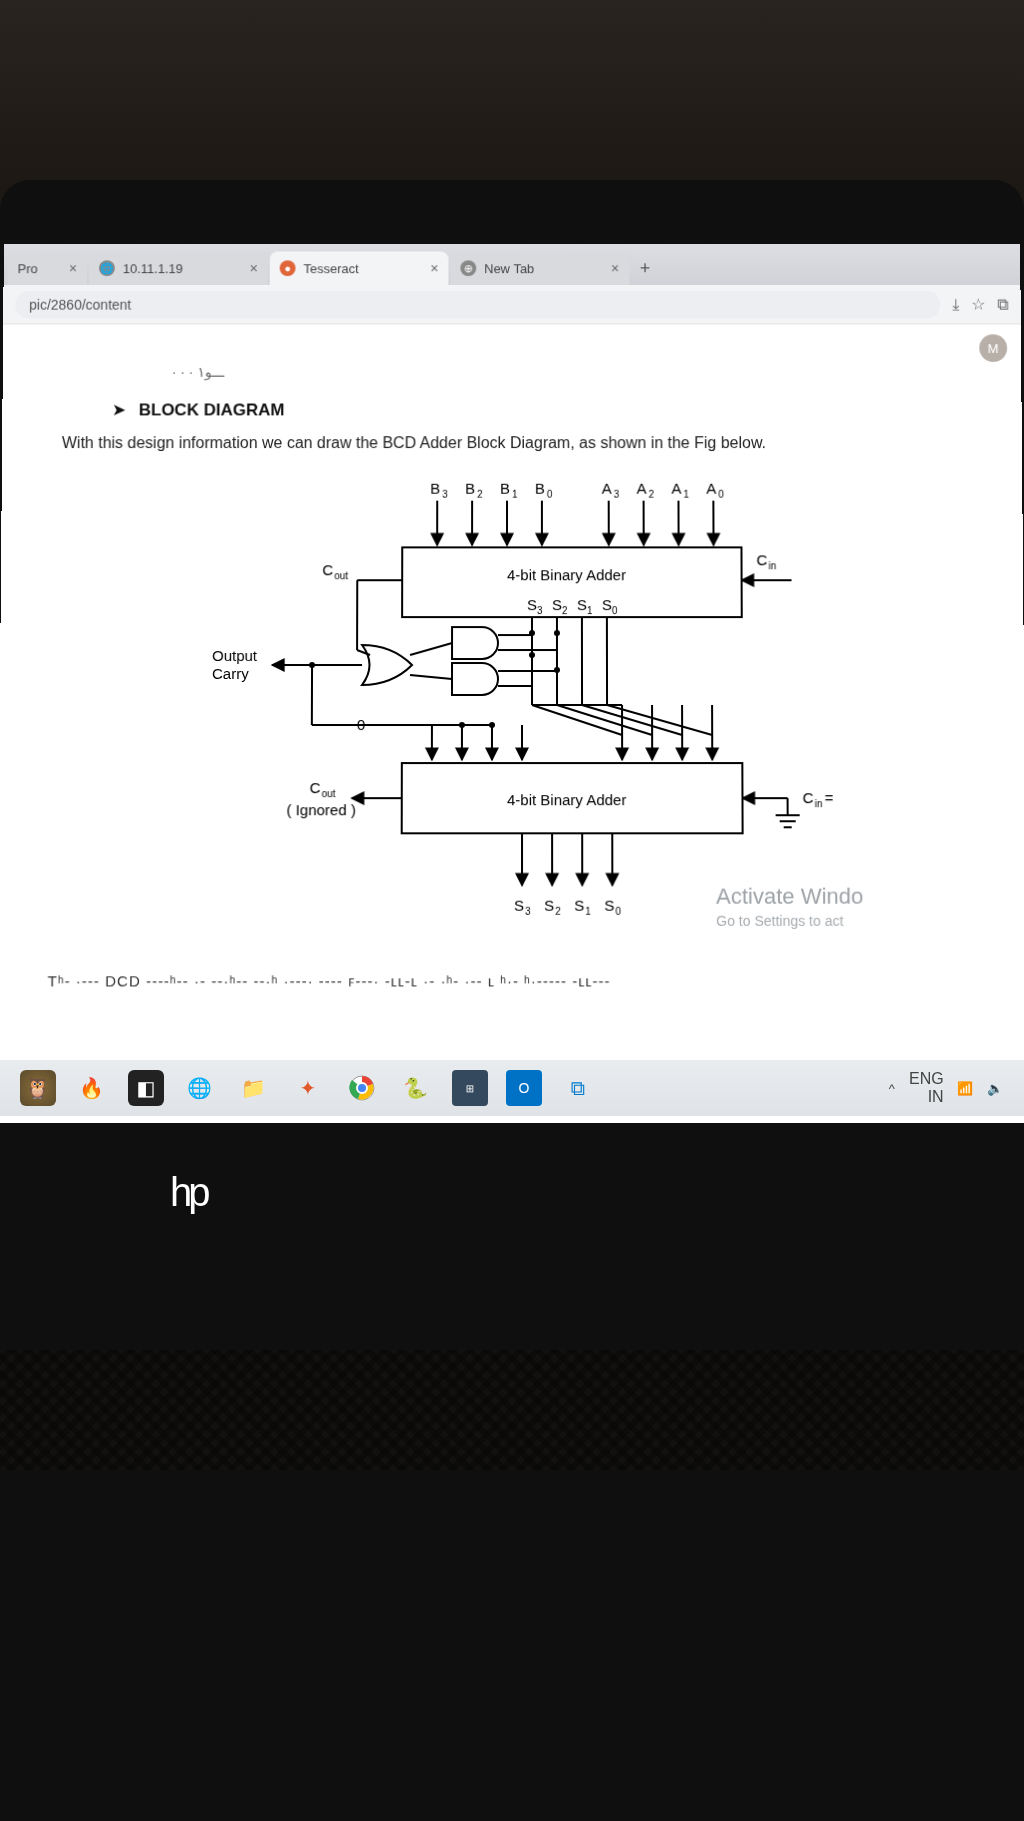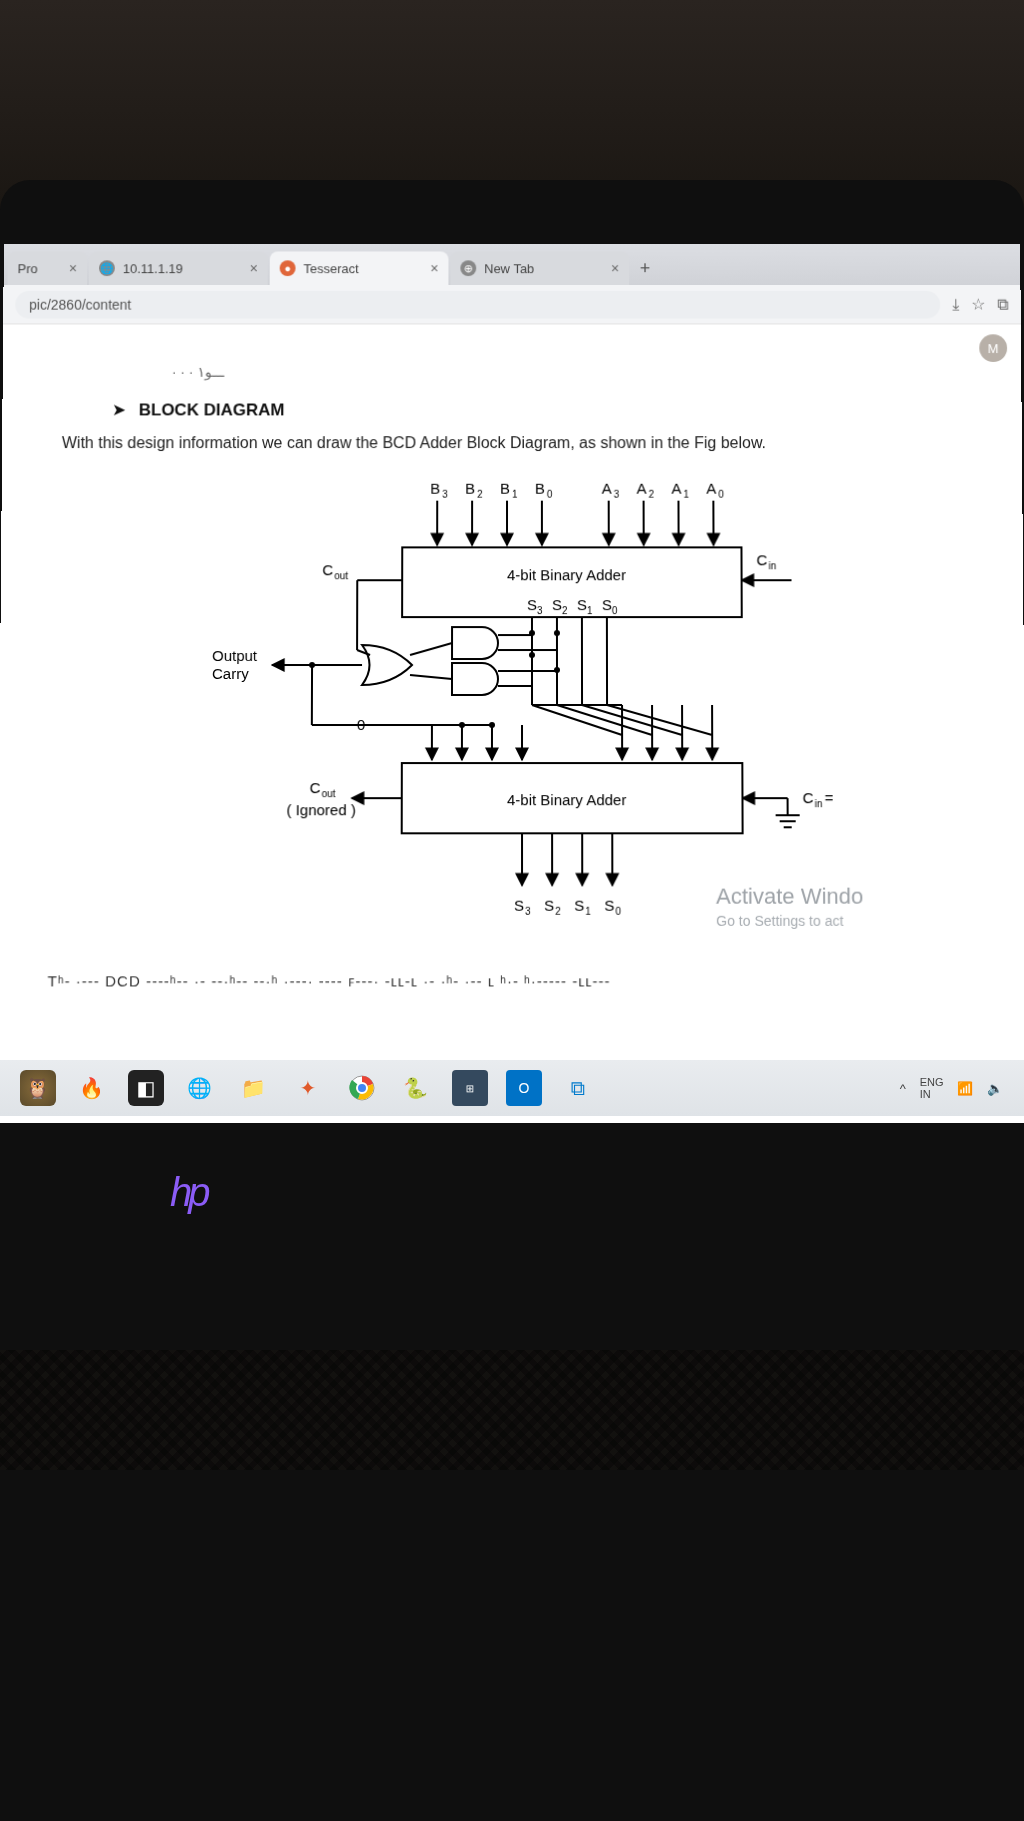--- a/index.html
+++ b/index.html
@@ -138,24 +138,24 @@
     padding: 0 20px;
     gap: 18px;
   }
   .tb-icon {
     width:36px; height:36px; border-radius:6px;
     display:flex; align-items:center; justify-content:center;
     font-size:20px;
   }
   .tb-spacer { flex:1; }
   .tb-tray { display:flex; align-items:center; gap:14px; color:#444; font-size:13px; }
-  .tb-lang { text-align:left; line-height:1.1; font-size:11px; }
+  .tb-lang { text-align:right; line-height:1.1; font-size:16px; }
   .hp-logo {
     position:absolute; top:1170px; left:170px;
-    color:#8b5cf6; font-size:40px; font-style:italic; font-weight:300;
+    color:#ffffff; font-size:40px; font-weight:300;
     letter-spacing:-4px;
   }
   .speaker-grille {
     position:absolute; left:0; right:0; top:1350px; height:120px;
     background:
       repeating-linear-gradient(45deg, #4a4540 0 6px, #2a2622 6px 12px),
       repeating-linear-gradient(-45deg, #4a4540 0 6px, #2a2622 6px 12px);
     background-blend-mode: multiply;
     opacity:0.65;
   }

